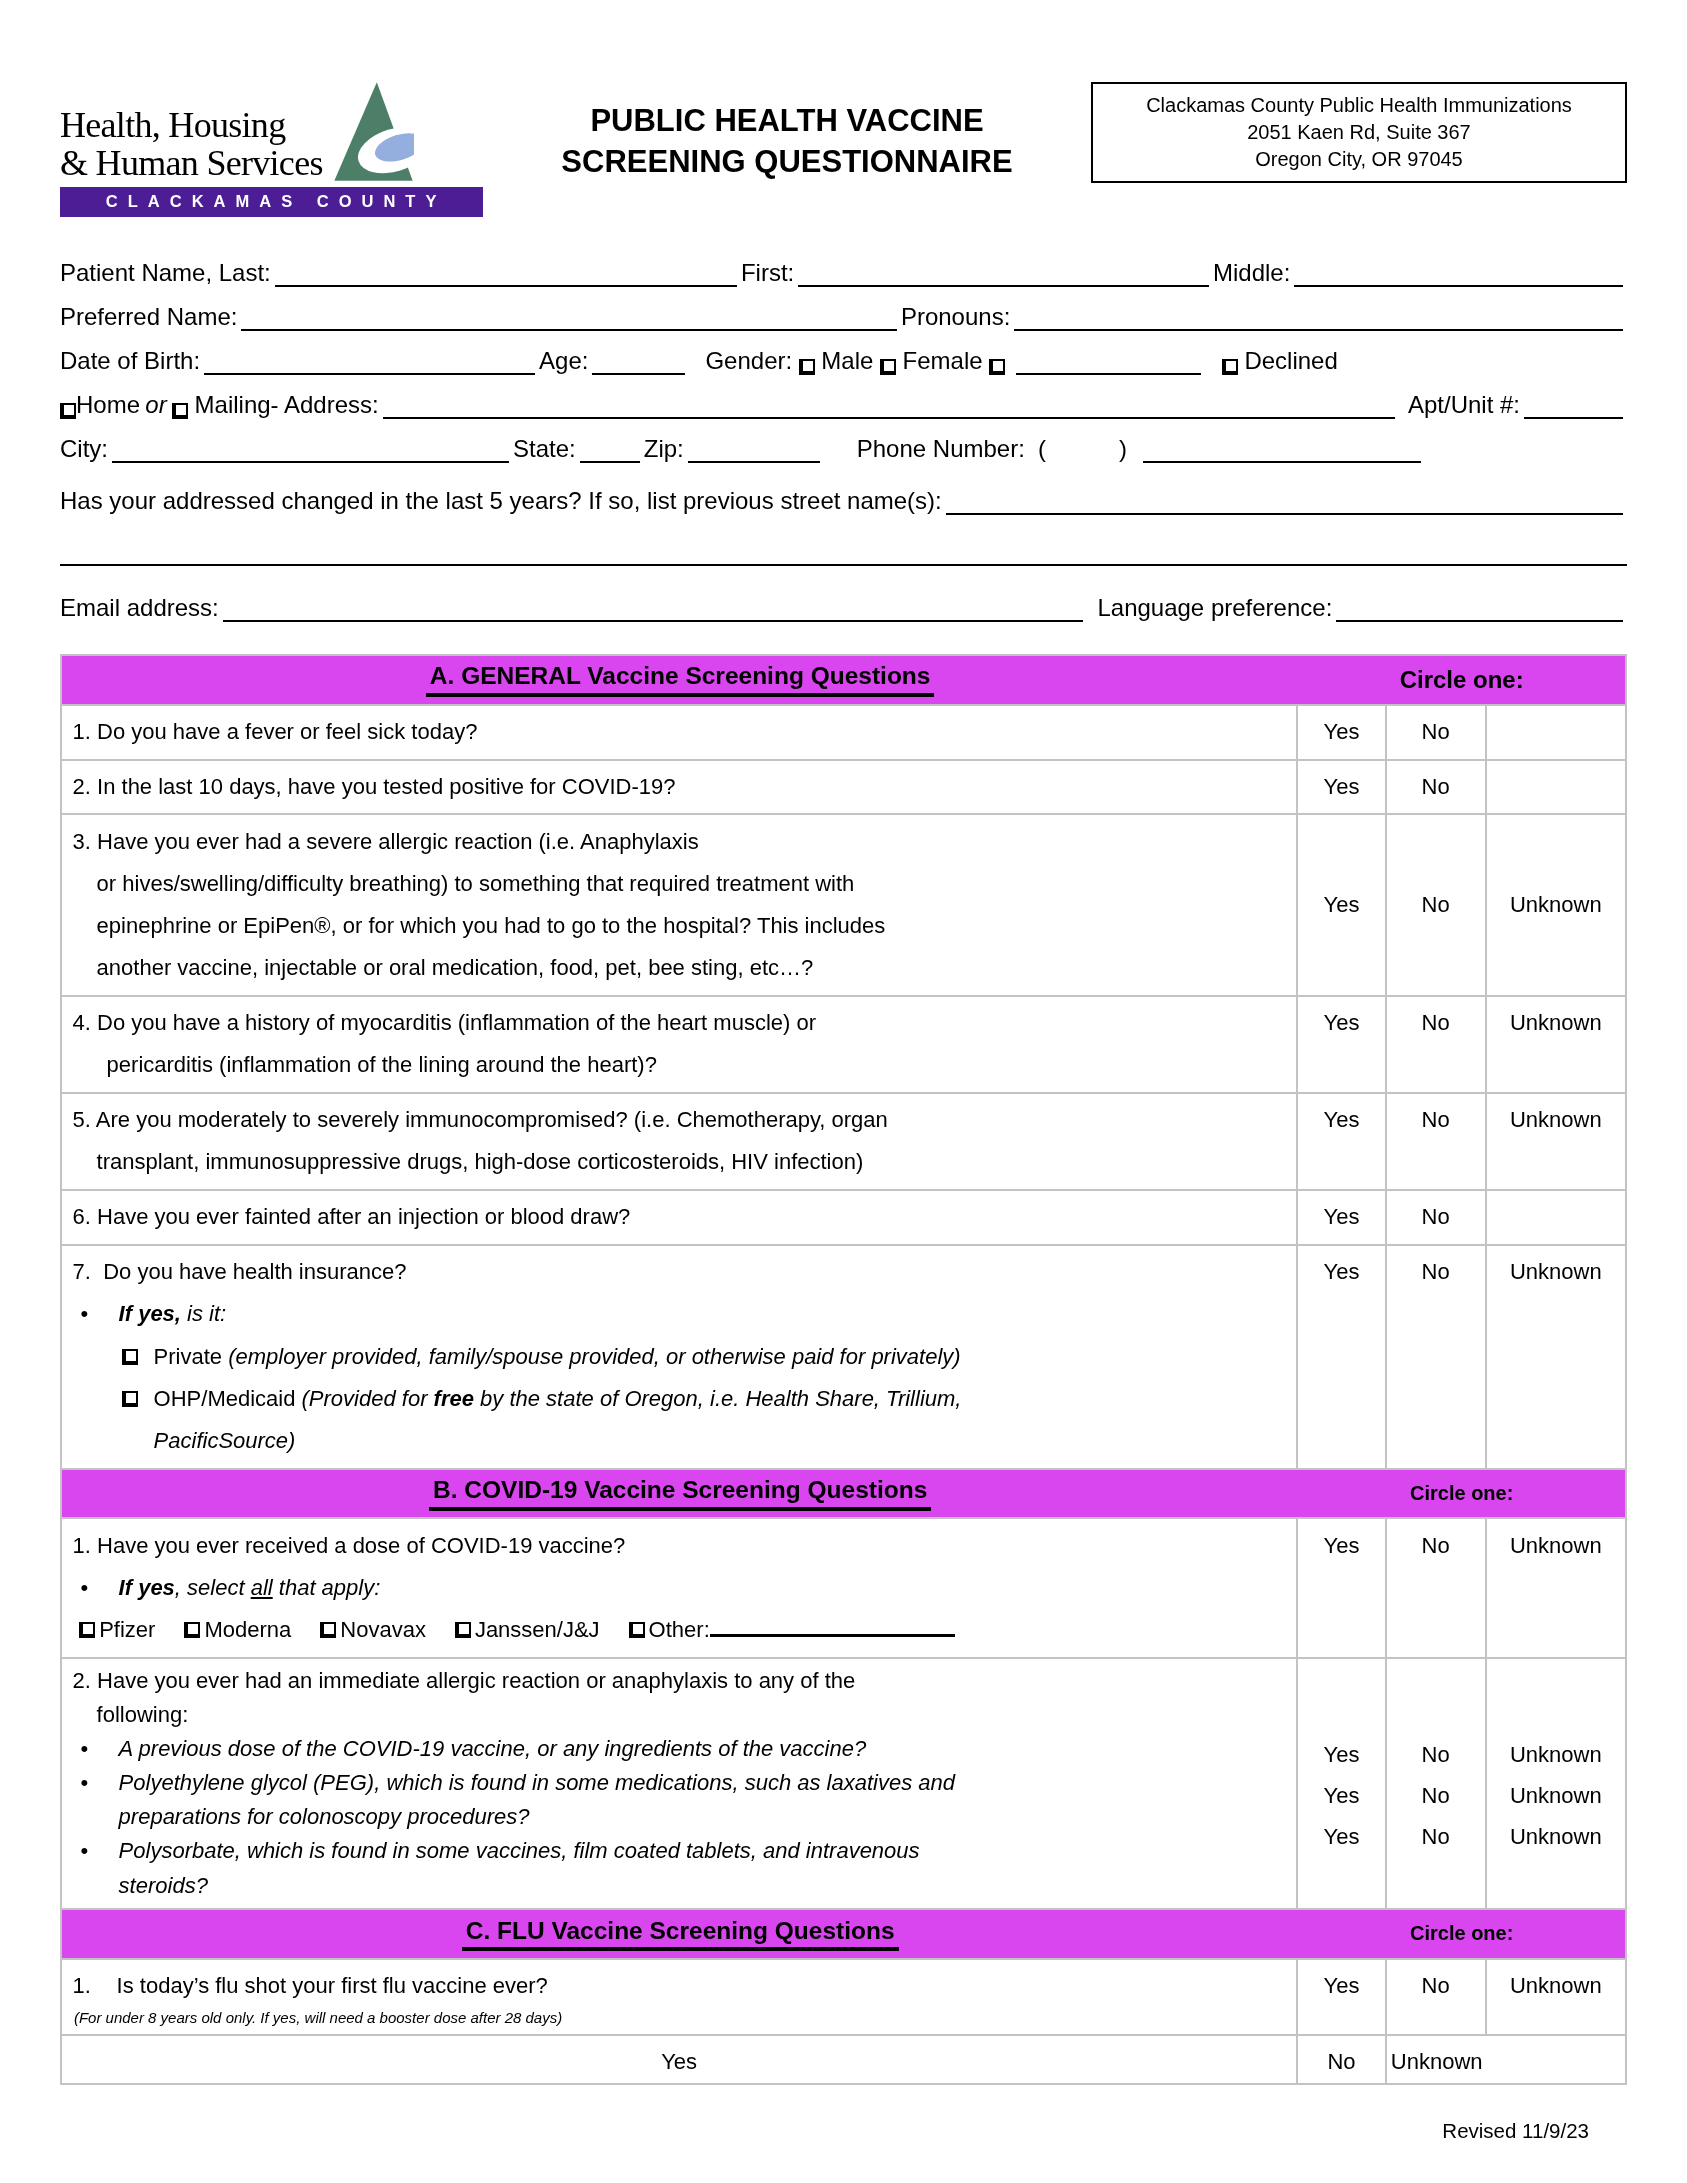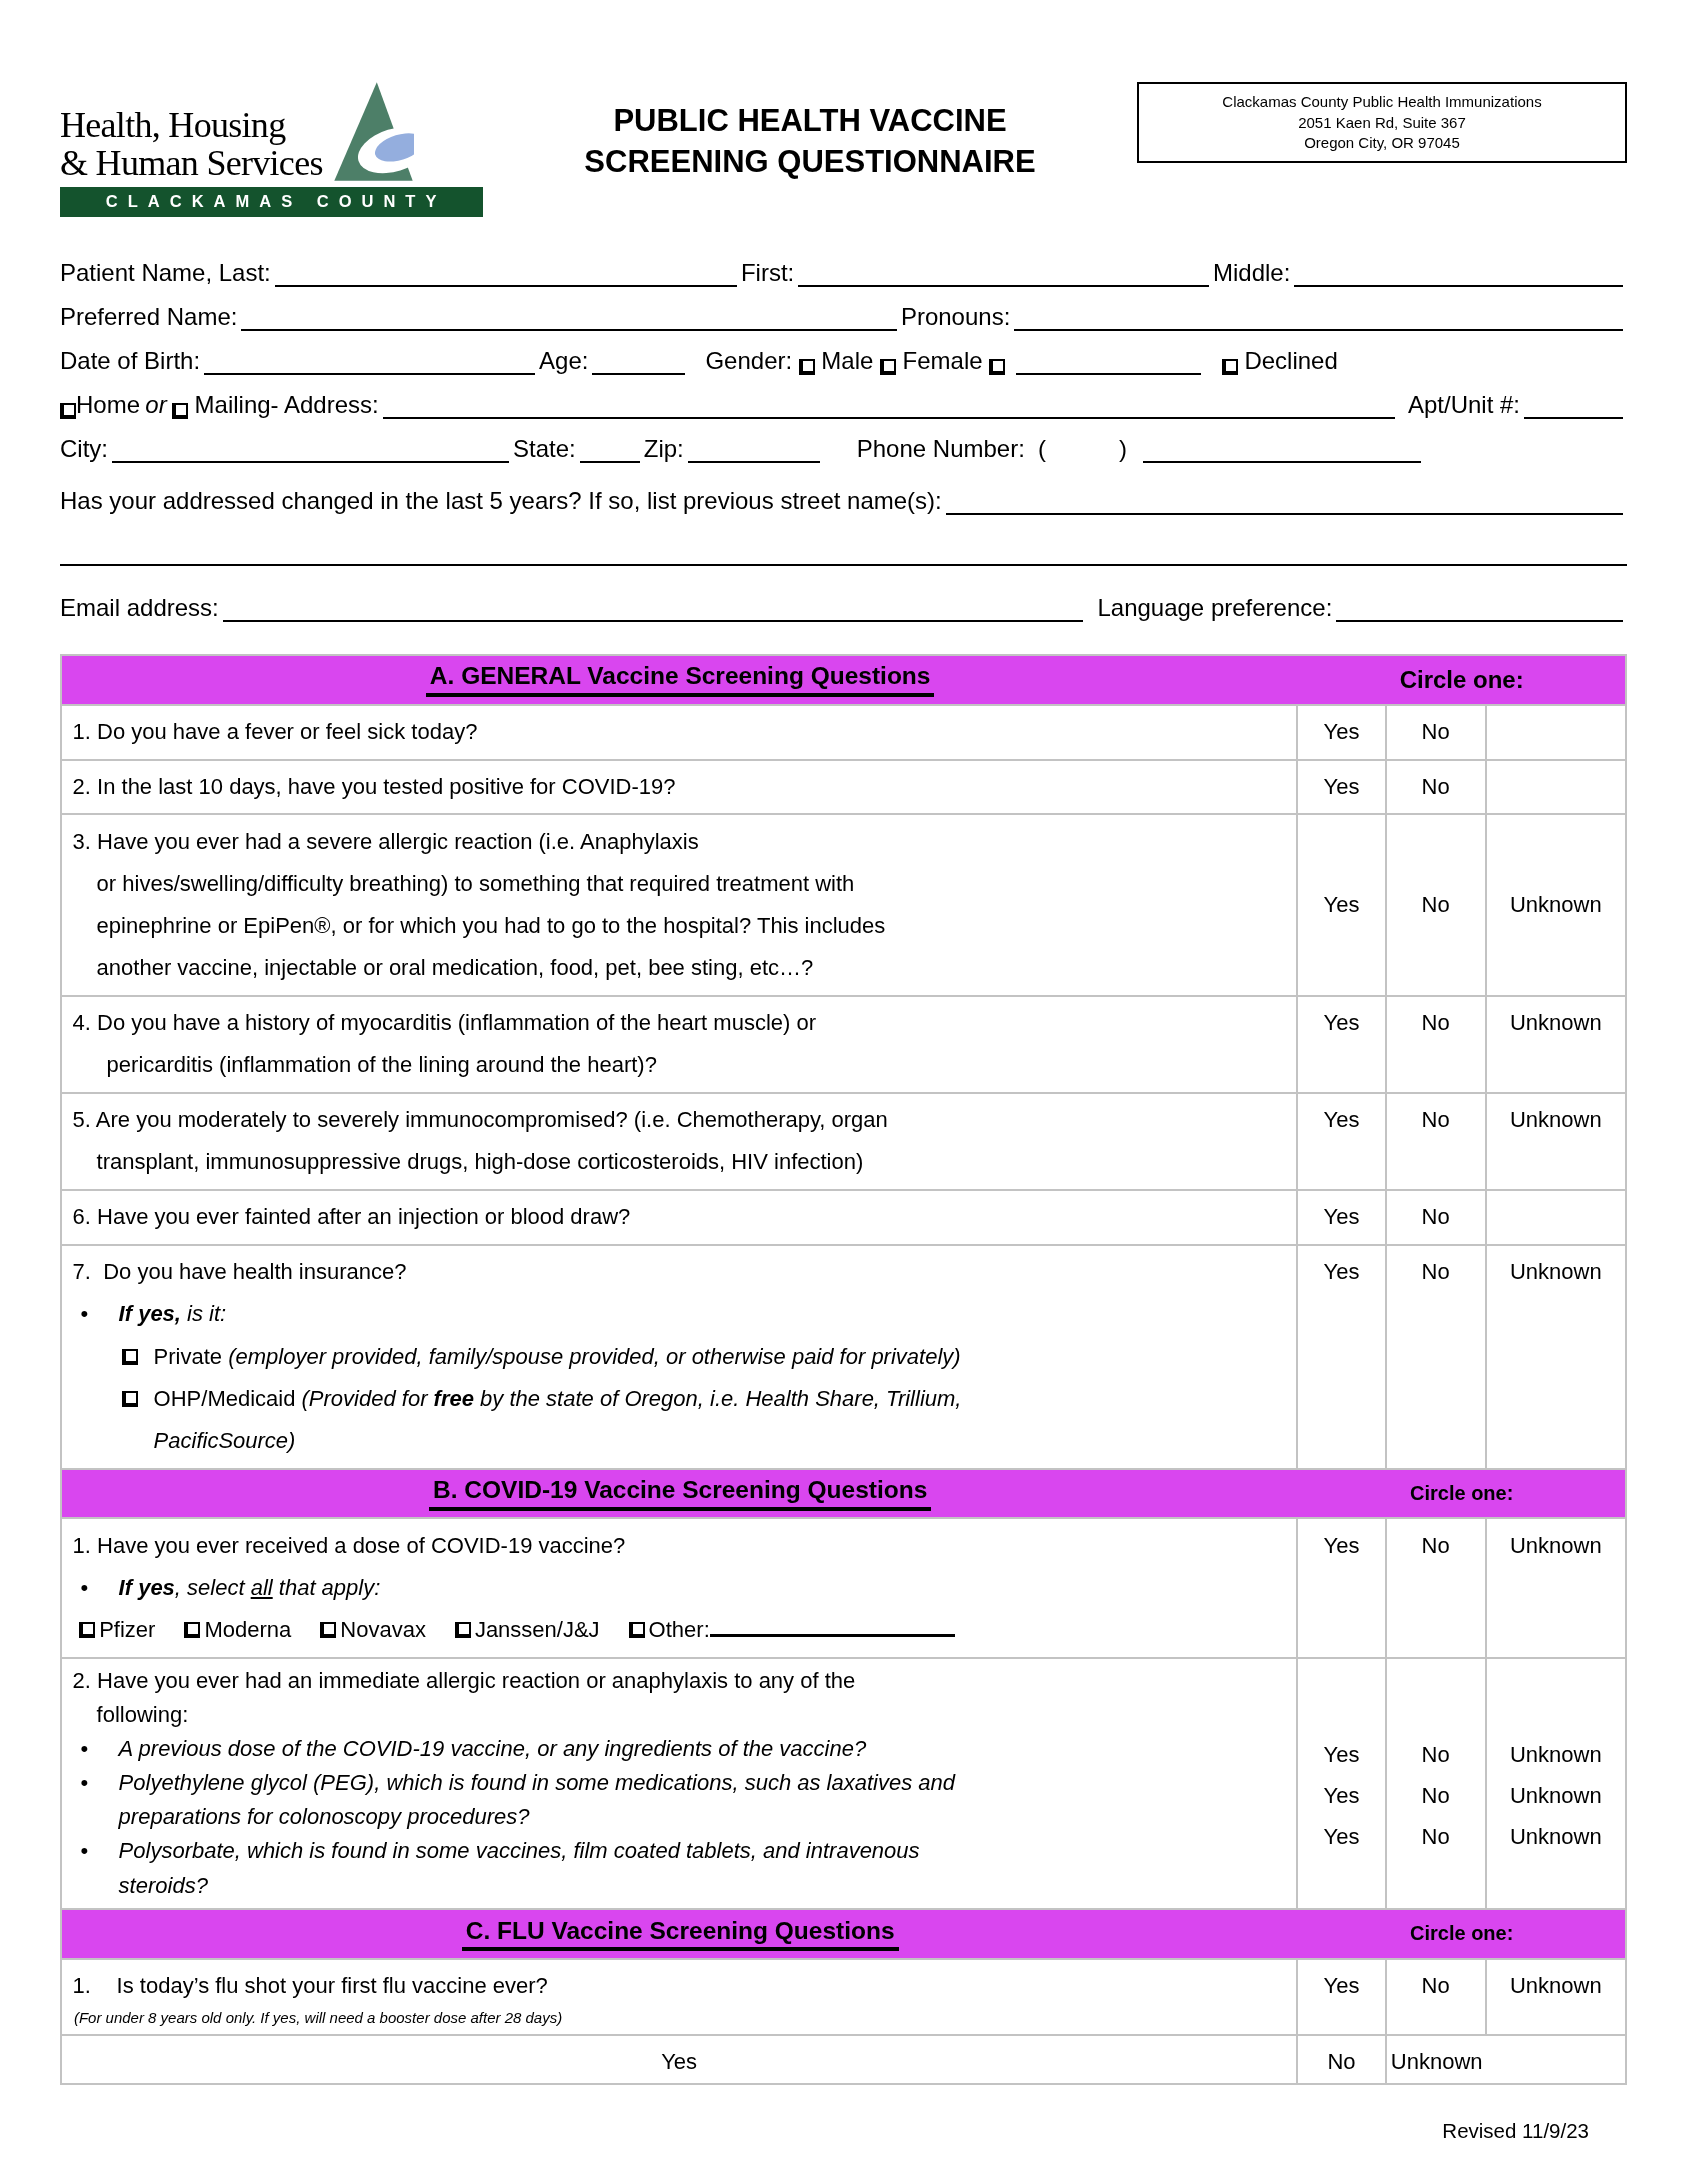--- a/index.html
+++ b/index.html
@@ -6,24 +6,24 @@
   .page{position:relative;width:1687px;height:2183px;background:#fff;
         font-family:"Liberation Sans",sans-serif;color:#000;overflow:hidden;}
   .inner{padding:57px 60px 0 60px;margin-top:24px;}
 
   
   .topbar{display:flex;align-items:flex-start;}
   .logo{width:423px;flex:0 0 auto;}
   .logo-main{display:flex;align-items:flex-end;}
   .logo-text{font-family:"Liberation Serif",serif;font-size:36px;line-height:1.04;letter-spacing:-0.7px;white-space:nowrap;}
   .logo-mark{margin-left:6.6px;flex:0 0 auto;}
-  .logo-banner{margin-top:5.3px;background:#14532d;color:#fff;font-weight:bold;font-size:16.5px;
+  .logo-banner{margin-top:5.3px;background:#4c1d95;color:#fff;font-weight:bold;font-size:16.5px;
                letter-spacing:10px;text-align:center;padding:4.6px 0 6px 9.3px;}
   .title{flex:1;text-align:center;font-weight:bold;font-size:31px;line-height:1.32;padding-top:20px;}
-  .addr{width:490px;flex:0 0 auto;border:2.6px solid #000;text-align:center;font-size:15px;line-height:1.35;
+  .addr{width:536px;flex:0 0 auto;border:2.6px solid #000;text-align:center;font-size:20px;line-height:1.35;
         padding:8px 4px;margin-top:1.3px;box-sizing:border-box;}
 
   
   .patient{margin-top:26.5px;font-size:24px;text-align:right;}
   .pline{display:flex;align-items:flex-end;height:44px;}
   .lbl{white-space:pre;}
   .fill{border-bottom:2.6px solid #000;height:26.5px;margin:0 4px;}
   .grow{flex:1;}
   .cb{display:inline-block;width:16px;height:16px;border:2px solid #000;border-left-width:4.6px;
       border-bottom-width:4.6px;box-sizing:border-box;vertical-align:-0.7px;}

